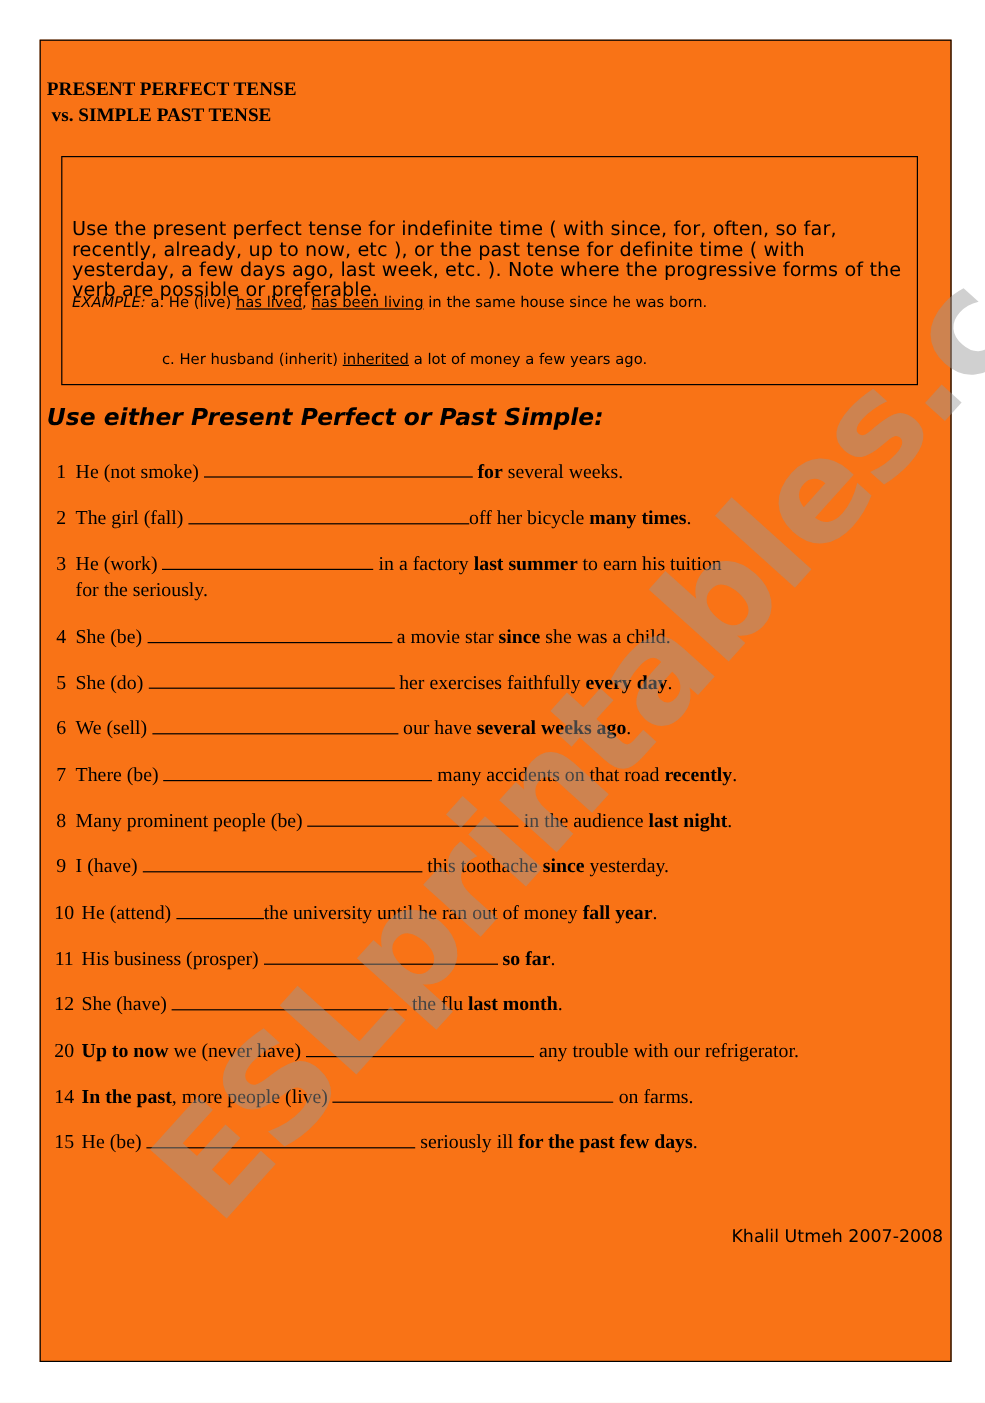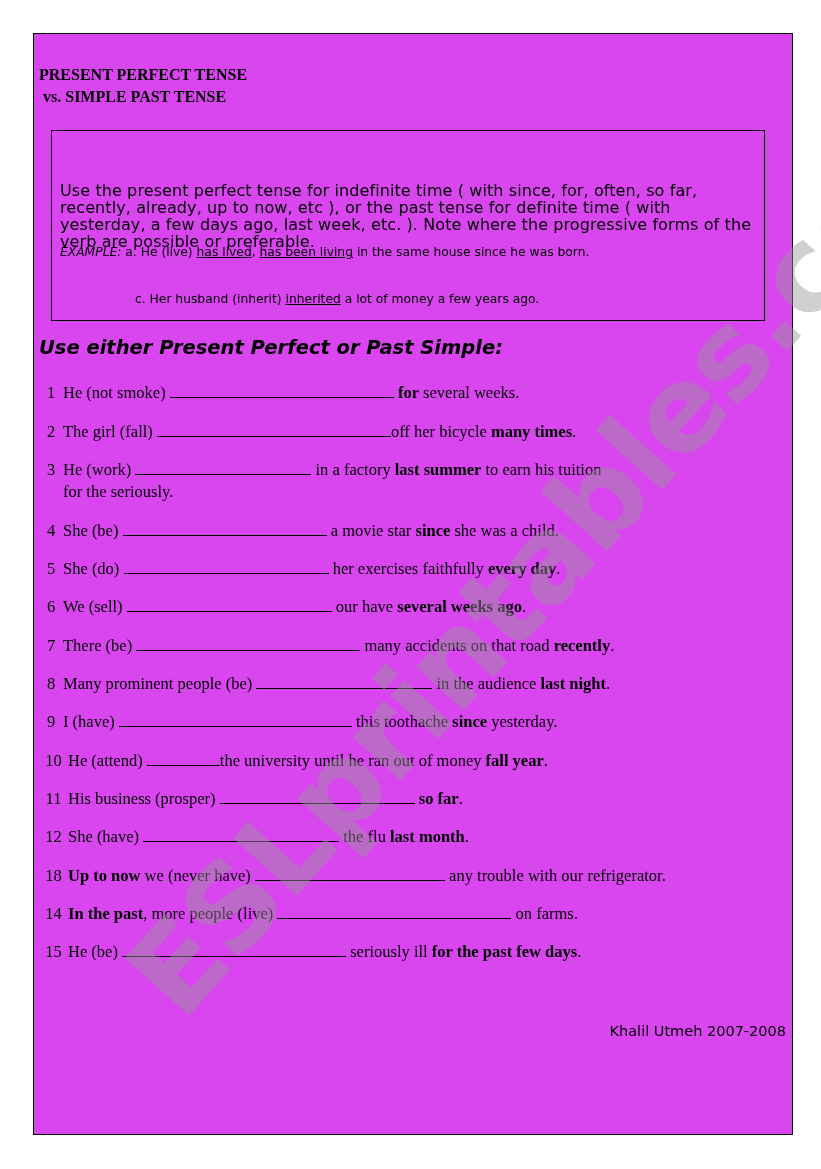--- a/index.html
+++ b/index.html
@@ -1,19 +1,19 @@
 <!DOCTYPE html>
 <html><head>
   <meta charset="utf-8">
   <style>
     html, body { margin: 0; padding: 0; background: #ffffff; }
     body { width: 821px; height: 1169px; position: relative; overflow: hidden; }
     .page {
       position: absolute; left: 33px; top: 33px; width: 760px; height: 1102px;
-      border: 1px solid #000; box-sizing: border-box; background: #d946ef;
+      border: 1px solid #000; box-sizing: border-box; background: #f97316;
     }
     .title {
       position: absolute; left: 5px; top: 30px;
       font-family: "Liberation Serif", serif; font-weight: bold; font-size: 16px;
       line-height: 22px; color: #000;
     }
     .title div { white-space: pre; }
     .rulebox {
       position: absolute; left: 17px; top: 96px; width: 714px; height: 191px;
       border: 1px solid #000; box-sizing: border-box;
@@ -121,21 +121,21 @@
 
     <div class="item" style="top:754px">
       <span class="num" style="width:29px">11</span><span>His business (prosper) </span><span class="blank" style="width:195px"></span><span> </span><span class="b">so far</span><span>.</span>
     </div>
 
     <div class="item" style="top:792px">
       <span class="num" style="width:29px">12</span><span>She (have) </span><span class="blank" style="width:196px"></span><span> the flu </span><span class="b">last month</span><span>.</span>
     </div>
 
     <div class="item" style="top:831px">
-      <span class="num" style="width:29px">18</span><span class="b">Up to now</span><span> we (never have) </span><span class="blank" style="width:190px"></span><span> any trouble with our refrigerator.</span>
+      <span class="num" style="width:29px">20</span><span class="b">Up to now</span><span> we (never have) </span><span class="blank" style="width:190px"></span><span> any trouble with our refrigerator.</span>
     </div>
 
     <div class="item" style="top:869px">
       <span class="num" style="width:29px">14</span><span class="b">In the past</span><span>, more people (live) </span><span class="blank" style="width:234px"></span><span> on farms.</span>
     </div>
 
     <div class="item" style="top:907px">
       <span class="num" style="width:29px">15</span><span>He (be) </span><span class="blank" style="width:224px"></span><span> seriously ill </span><span class="b">for the past few days</span><span>.</span>
     </div>
   </div>

